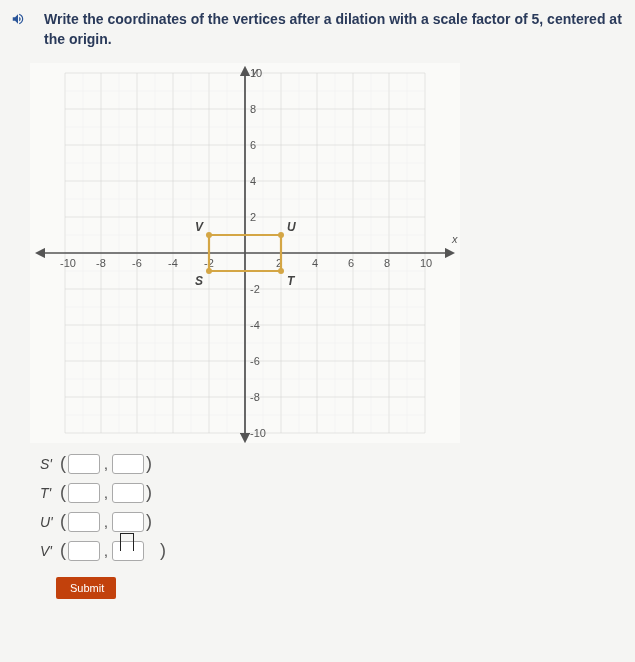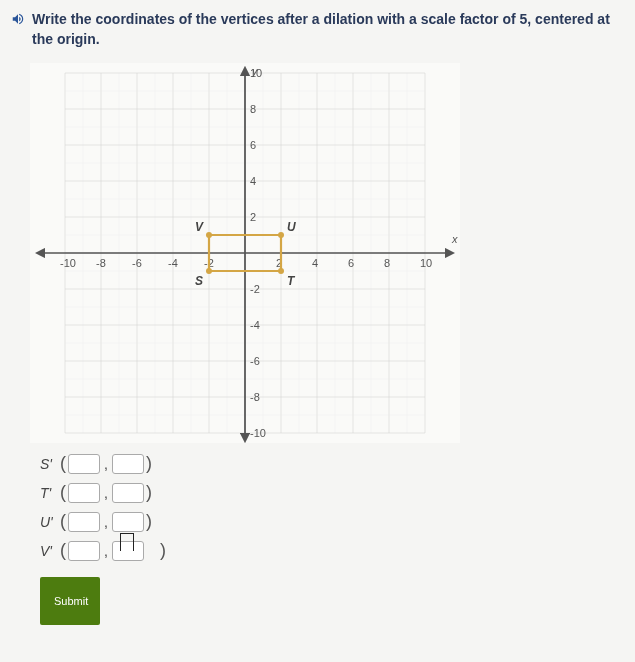--- a/index.html
+++ b/index.html
@@ -8,21 +8,21 @@
       background: #f5f5f3;
       width: 635px;
       height: 662px;
       padding: 10px;
       color: #333;
       position: relative;
     }
     .question-row {
       display: flex;
       align-items: flex-start;
-      gap: 6px;
+      gap: 18px;
       font-size: 14px;
       font-weight: bold;
       color: #2a3a5a;
       margin-bottom: 14px;
       line-height: 1.4;
     }
     .audio-icon {
       width: 16px;
       height: 14px;
       flex-shrink: 0;
@@ -63,26 +63,26 @@
       display: inline-block;
       width: 32px;
       height: 20px;
       background: #fff;
       border: 1px solid #aaa;
       border-radius: 3px;
       margin: 0 2px;
     }
     .comma { margin: 0 2px; font-style: normal; }
     .submit-btn {
-      margin-left: 30px;
+      margin-left: 46px;
       margin-top: 8px;
-      background: #4d7c0f;
+      background: #c2410c;
       color: #fff;
       border: none;
-      padding: 18px 14px;
+      padding: 5px 14px;
       font-size: 11px;
       border-radius: 2px;
       cursor: pointer;
       width: 60px;
       overflow: hidden;
     }
     .cursor-mark {
       position: absolute;
       width: 14px;
       height: 18px;

